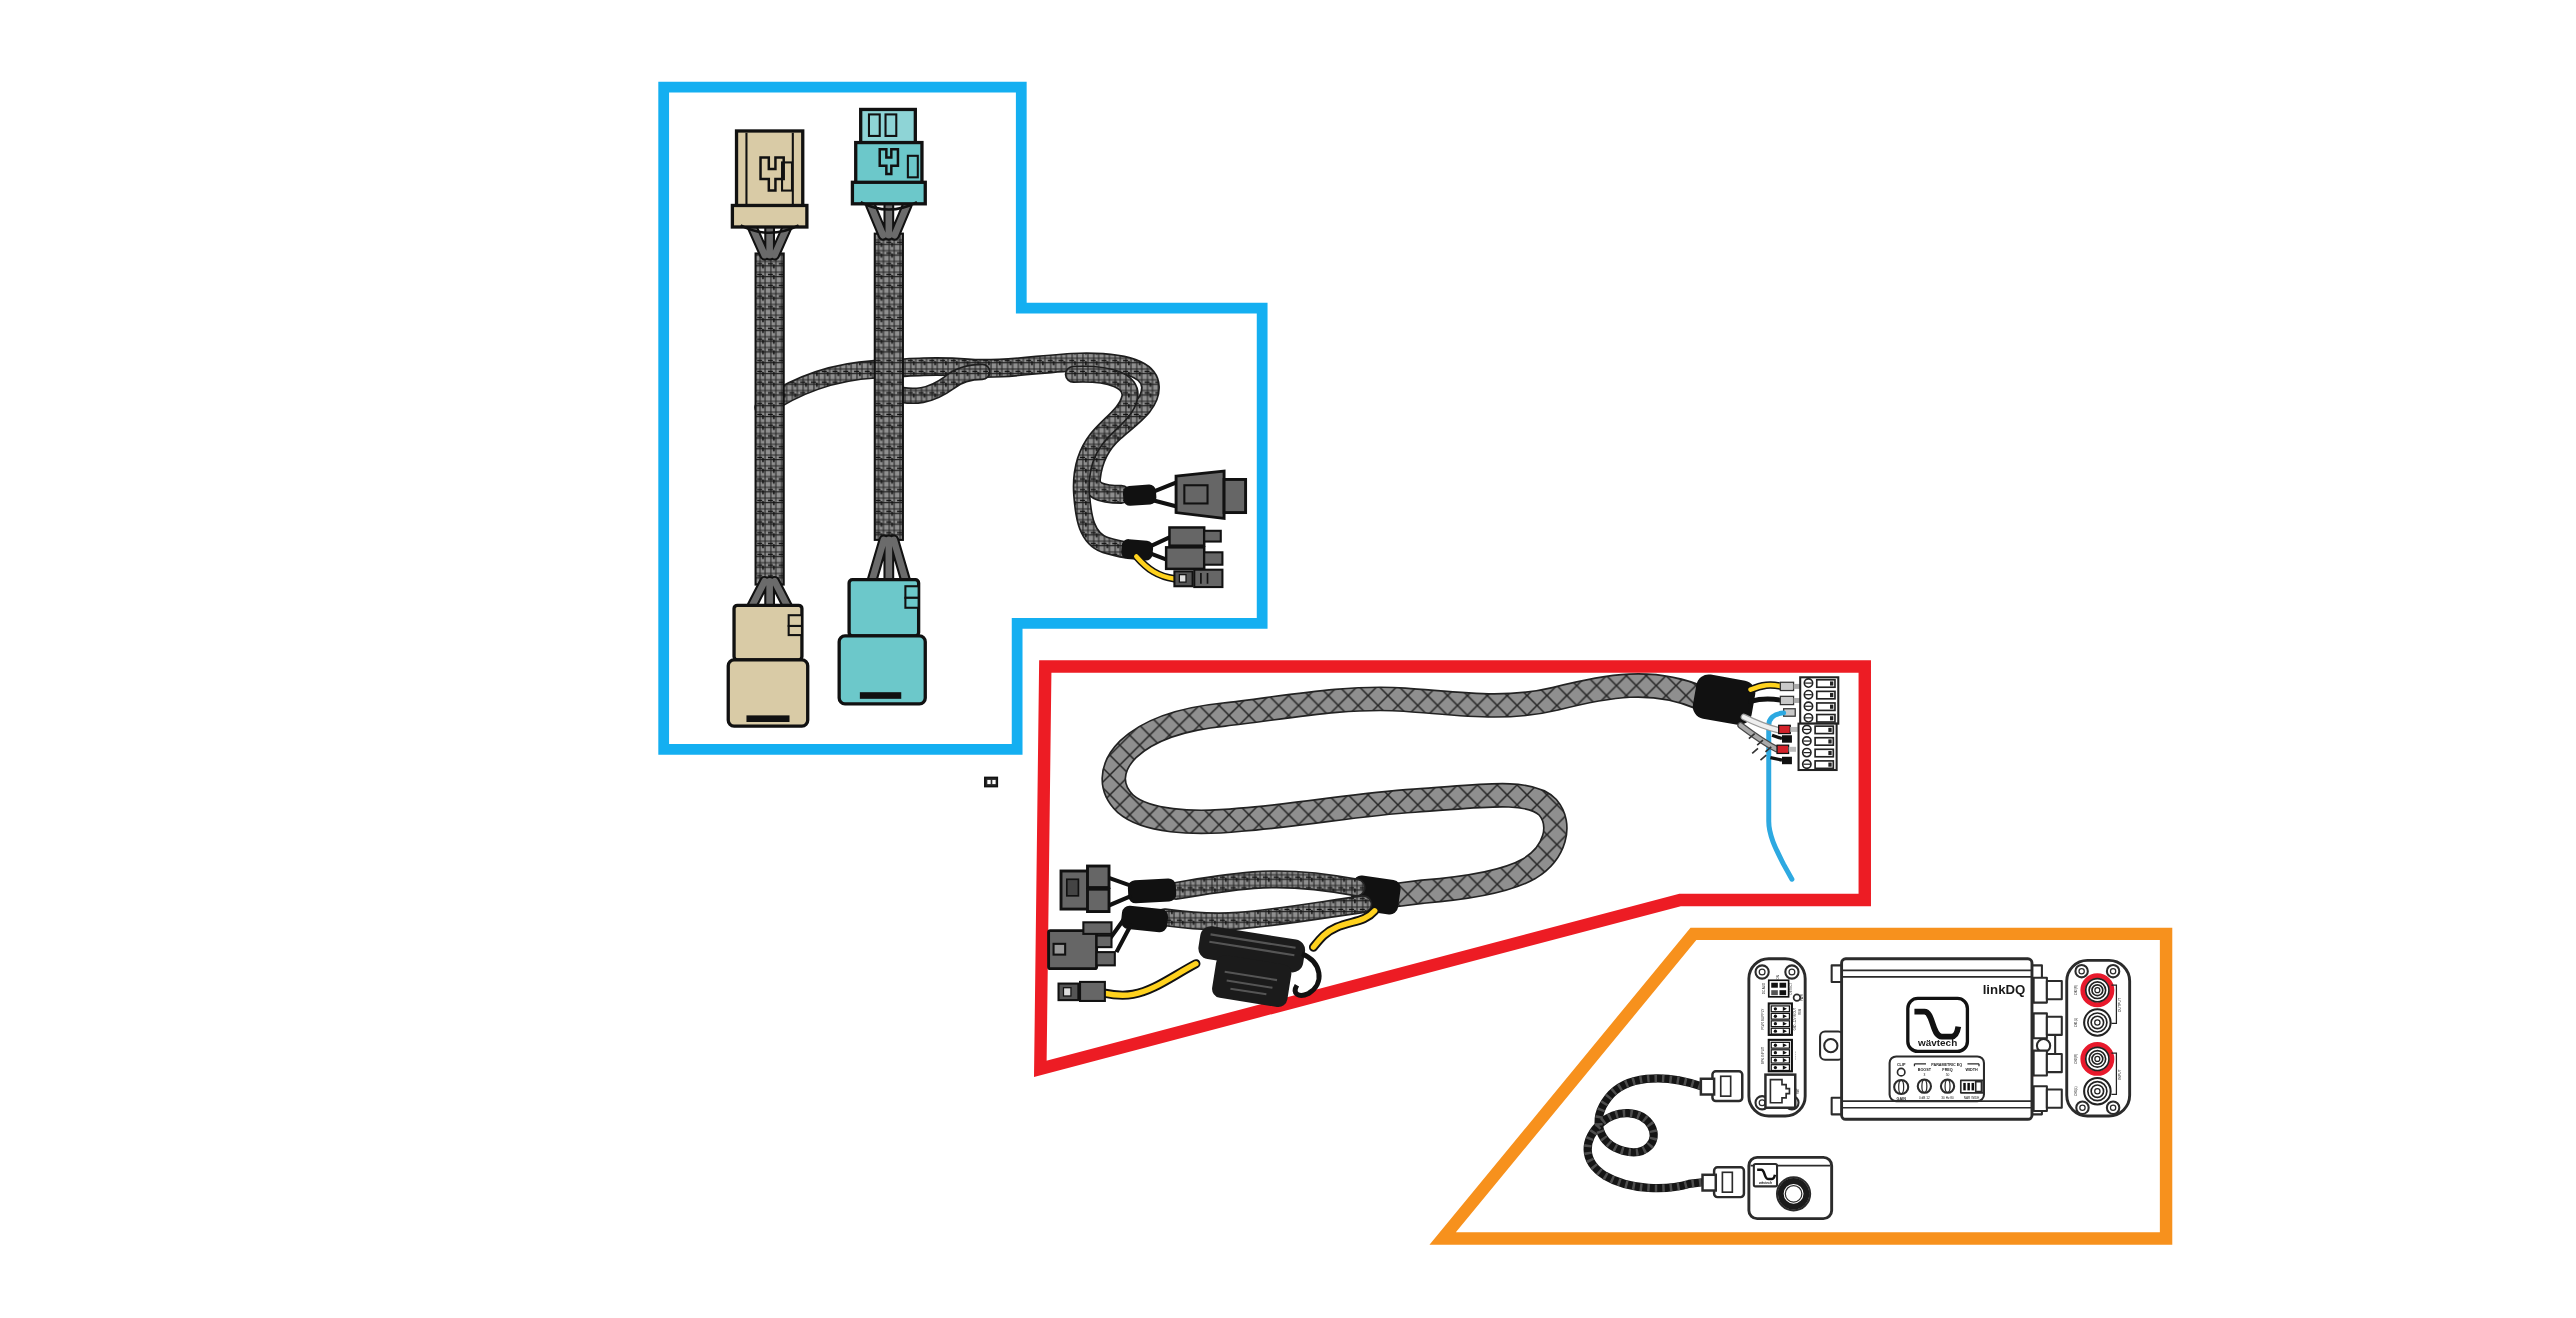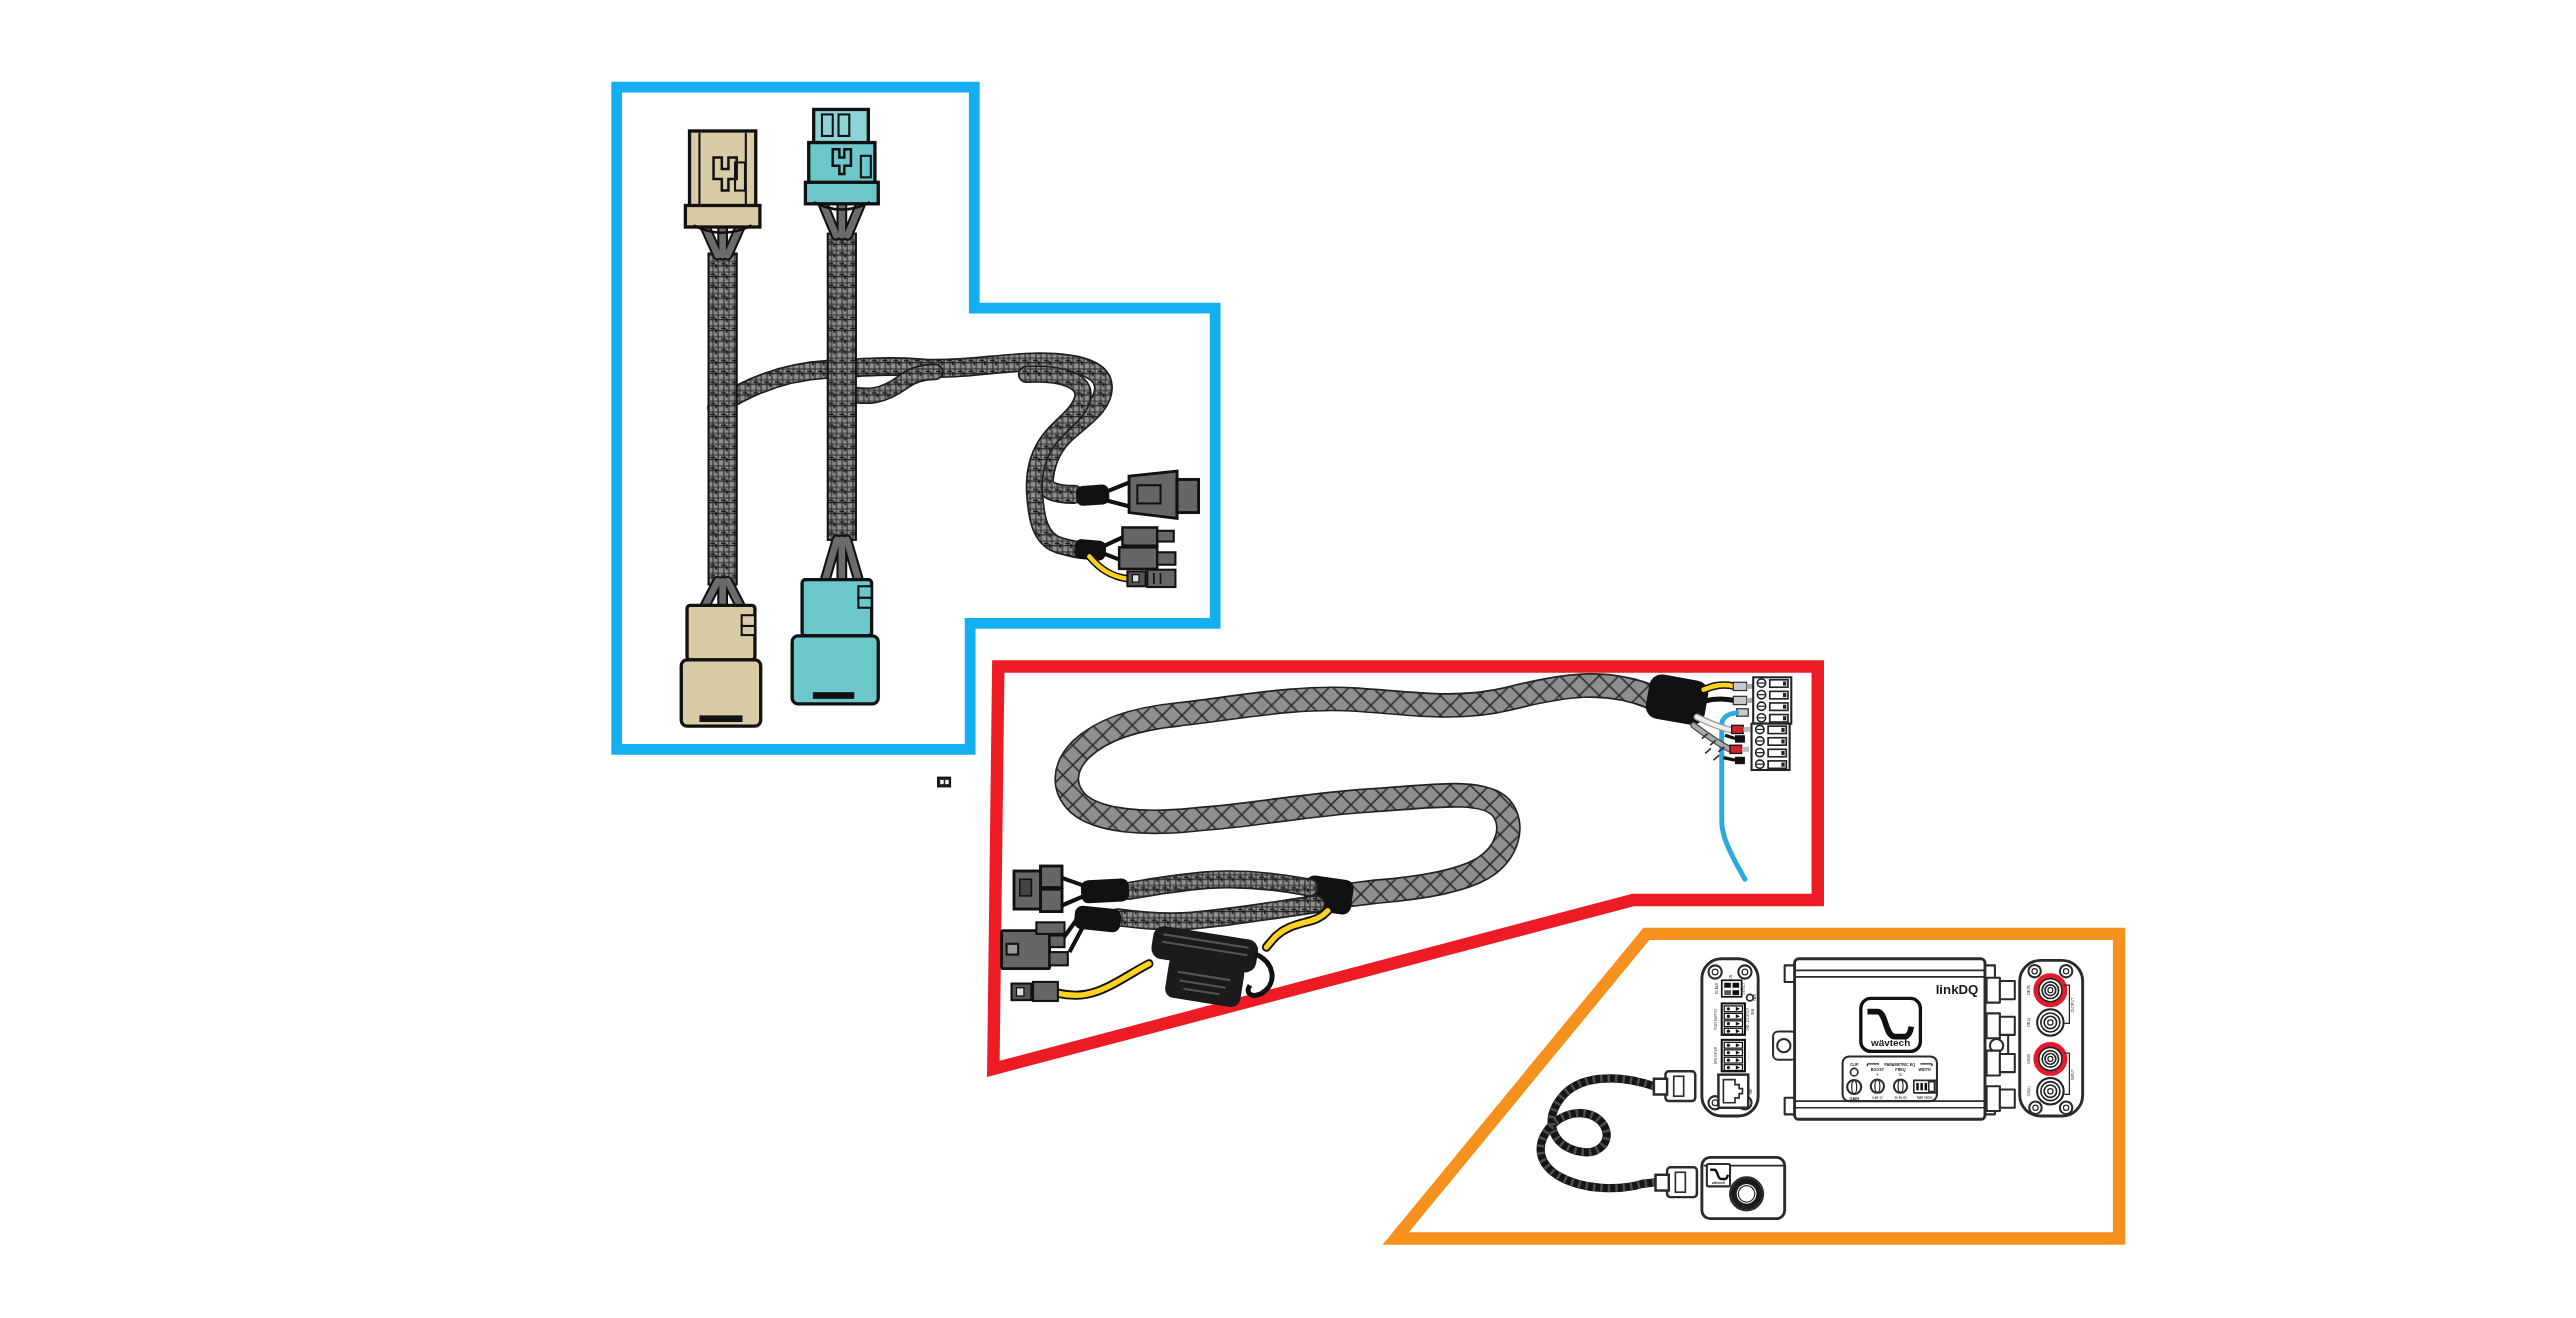--- a/index.html
+++ b/index.html
@@ -1,17 +1,17 @@
 <!DOCTYPE html>
 <html style="font-size:13.2px"><head>
 <meta charset="utf-8">
 <style>
   html,body{margin:0;padding:0;background:#ffffff;}
   #canvas{position:relative;width:2292px;height:1319px;background:#ffffff;overflow:hidden;
-          font-family:"Liberation Sans", sans-serif;}
+          font-family:"Liberation Sans", sans-serif;padding-left:47px;}
   svg text{font-family:"Liberation Sans", sans-serif;fill:#1a1a1a;}
   .lbl{font-weight:bold;}
 </style>
 </head>
 <body>
 
 <div id="canvas">
 <svg width="2576" height="1319" viewBox="0 0 3112 1593" xmlns="http://www.w3.org/2000/svg">
   <defs>
     <pattern id="weave" patternUnits="userSpaceOnUse" width="13" height="13">

